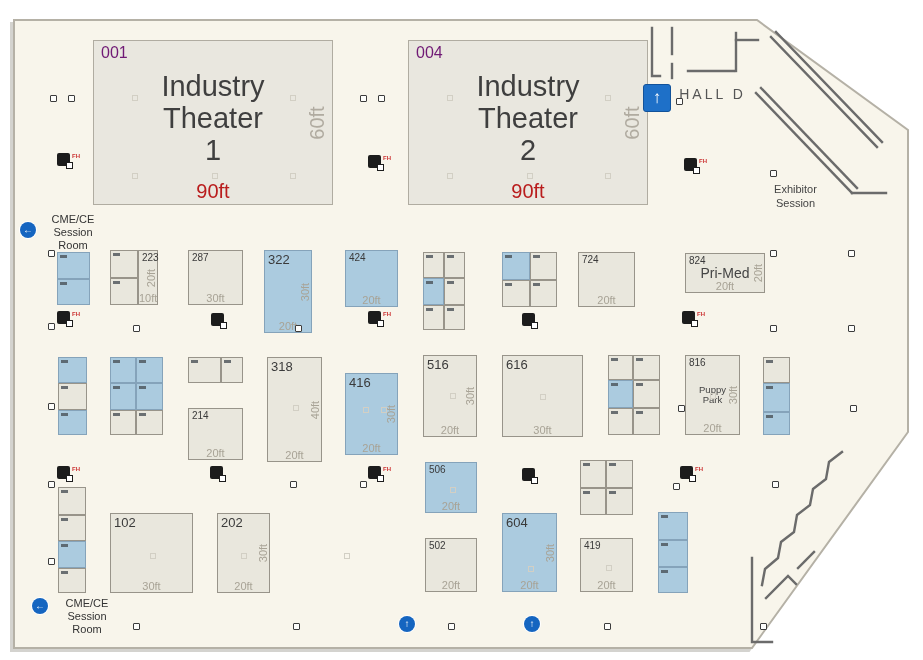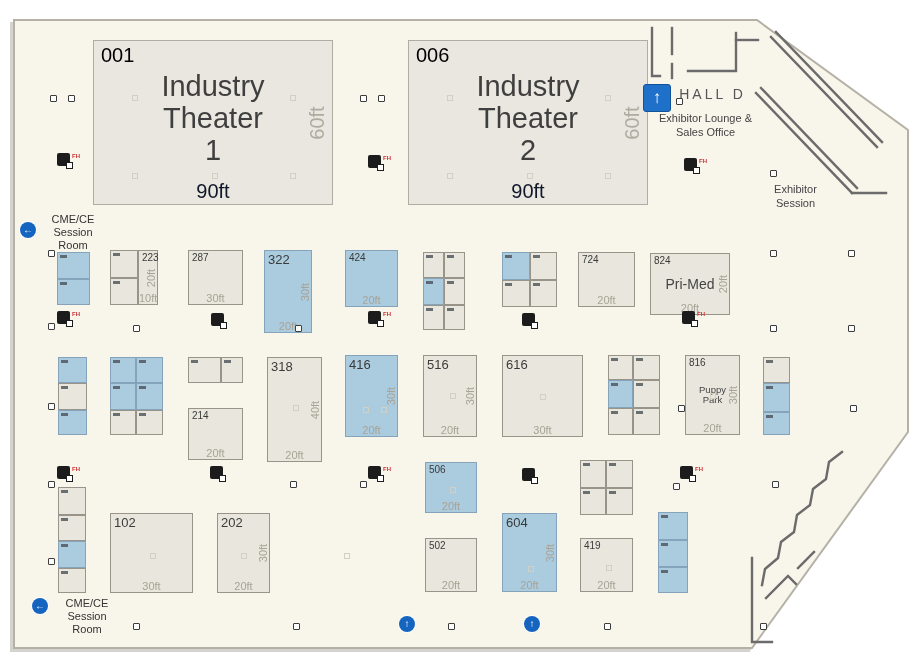--- a/index.html
+++ b/index.html
@@ -2,23 +2,23 @@
 <html><head>
 <meta charset="utf-8">
 <style>
   html,body{margin:0;padding:0;background:#fff;font-family:"Liberation Sans",sans-serif;}
   #floor{position:relative;width:923px;height:660px;overflow:hidden;}
   #base-svg{position:absolute;left:0;top:0;z-index:0;}
   .outline{fill:#f8f5eb;stroke:#b5b1a6;stroke-width:2;filter:drop-shadow(-3px 3px 0 rgba(160,158,148,.45));}
   .wall{fill:none;stroke:#6b6b6b;stroke-width:2.4;stroke-linecap:square;}
   .theater{position:absolute;width:240px;height:165px;background:#e9e7df;border:1px solid #b0aca1;z-index:2;box-sizing:border-box;}
   .t1{left:93px;top:40px;} .t2{left:408px;top:40px;}
-  .tnum{position:absolute;top:3px;left:7px;font-size:20px;color:#000000;}
+  .tnum{position:absolute;top:3px;left:7px;font-size:16px;color:#701a75;}
   .tname{position:absolute;top:50%;left:50%;transform:translate(-50%,-54%);text-align:center;white-space:pre-line;font-size:29px;color:#3f3f3f;line-height:1.12;width:100%;}
-  .tdimb{position:absolute;bottom:1px;width:100%;text-align:center;font-size:20px;color:#0f172a;}
+  .tdimb{position:absolute;bottom:1px;width:100%;text-align:center;font-size:20px;color:#b91c1c;}
   .tdimr{position:absolute;right:3px;top:50%;transform:translateY(-50%) rotate(180deg);writing-mode:vertical-rl;font-size:20px;color:#b0aba0;}
   .booth{position:absolute;box-sizing:border-box;background:#e9e7dd;border:1px solid #98948a;z-index:2;}
   .booth.blue{background:#abcbdf;border-color:#85a3ba;}
   .blabel{position:absolute;top:1px;left:3px;font-size:10px;color:#3a3a3a;}
   .blabel.lg{font-size:13px;}
   .bname{position:absolute;top:50%;left:50%;transform:translate(-50%,-50%);text-align:center;white-space:pre-line;font-size:14px;color:#444;line-height:1.05;width:100%;}
   .bname.sm{font-size:9.5px;}
   .dimb{position:absolute;bottom:0;width:100%;text-align:center;font-size:11px;color:#a8a396;}
   .dimr{position:absolute;right:0;top:50%;transform:translateY(-50%) rotate(180deg);writing-mode:vertical-rl;font-size:11px;color:#a8a396;}
   .cell::before{content:"";position:absolute;top:2px;left:2px;width:7px;height:3px;background:#4a5158;opacity:.8;}
@@ -63,31 +63,29 @@
 
   <div class="theater t1">
     <span class="tnum">001</span>
     <div class="tname">Industry
 Theater
 1</div>
     <div class="tdimb">90ft</div>
     <div class="tdimr">60ft</div>
   </div>
   <div class="theater t2">
-    <span class="tnum">006</span>
+    <span class="tnum">004</span>
     <div class="tname">Industry
 Theater
 2</div>
     <div class="tdimb">90ft</div>
     <div class="tdimr">60ft</div>
   </div>
 
   <div class="maplabel halld" style="left:665px;top:86px;width:95px;">HALL D</div>
-  <div class="maplabel lbl11" style="left:643px;top:112px;width:125px;">Exhibitor Lounge &amp;
-Sales Office</div>
   <div class="maplabel lbl11" style="left:753px;top:183px;width:85px;">Exhibitor
 Session</div>
   <div class="maplabel lbl7" style="left:38px;top:213px;width:70px;">CME/CE
 Session Room</div>
   <div class="maplabel lbl7" style="left:52px;top:597px;width:70px;">CME/CE
 Session Room</div>
 
 <div class="booth blue cell" style="left: 57px; top: 252px; width: 33px; height: 27px;"></div>
     <div class="booth blue cell" style="left: 57px; top: 279px; width: 33px; height: 26px;"></div>
     <div class="booth cell" style="left: 110px; top: 250px; width: 28px; height: 28px;"></div>
@@ -117,21 +115,21 @@
     <div class="booth cell" style="left: 423px; top: 305px; width: 21px; height: 25px;"></div>
     <div class="booth cell" style="left: 444px; top: 305px; width: 21px; height: 25px;"></div>
     <div class="booth blue cell" style="left: 502px; top: 252px; width: 28px; height: 28px;"></div>
     <div class="booth cell" style="left: 530px; top: 252px; width: 27px; height: 28px;"></div>
     <div class="booth cell" style="left: 502px; top: 280px; width: 28px; height: 27px;"></div>
     <div class="booth cell" style="left: 530px; top: 280px; width: 27px; height: 27px;"></div>
     <div class="booth" style="left: 578px; top: 252px; width: 57px; height: 55px;">
       <span class="blabel">724</span>
       <div class="dimb">20ft</div>
     </div>
-    <div class="booth" style="left: 650px; top: 253px; width: 80px; height: 62px;">
+    <div class="booth" style="left: 685px; top: 253px; width: 80px; height: 40px;">
       <span class="blabel">824</span>
       <div class="bname">Pri-Med</div>
       <div class="dimb">20ft</div>
       <div class="dimr">20ft</div>
     </div>
     <div class="booth blue cell" style="left: 58px; top: 357px; width: 29px; height: 26px;"></div>
     <div class="booth cell" style="left: 58px; top: 383px; width: 29px; height: 27px;"></div>
     <div class="booth blue cell" style="left: 58px; top: 410px; width: 29px; height: 25px;"></div>
     <div class="booth blue cell" style="left: 110px; top: 357px; width: 26px; height: 26px;"></div>
     <div class="booth blue cell" style="left: 136px; top: 357px; width: 27px; height: 26px;"></div>
@@ -143,21 +141,21 @@
     <div class="booth cell" style="left: 221px; top: 357px; width: 22px; height: 26px;"></div>
     <div class="booth" style="left: 188px; top: 408px; width: 55px; height: 52px;">
       <span class="blabel">214</span>
       <div class="dimb">20ft</div>
     </div>
     <div class="booth" style="left: 267px; top: 357px; width: 55px; height: 105px;">
       <span class="blabel lg">318</span>
       <div class="dimb">20ft</div>
       <div class="dimr">40ft</div>
     </div>
-    <div class="booth blue" style="left: 345px; top: 355px; width: 53px; height: 82px;">
+    <div class="booth blue" style="left: 345px; top: 373px; width: 53px; height: 82px;">
       <span class="blabel lg">416</span>
       <div class="dimb">20ft</div>
       <div class="dimr">30ft</div>
     </div>
     <div class="booth" style="left: 423px; top: 355px; width: 54px; height: 82px;">
       <span class="blabel lg">516</span>
       <div class="dimb">20ft</div>
       <div class="dimr">30ft</div>
     </div>
     <div class="booth" style="left: 502px; top: 355px; width: 81px; height: 82px;">

